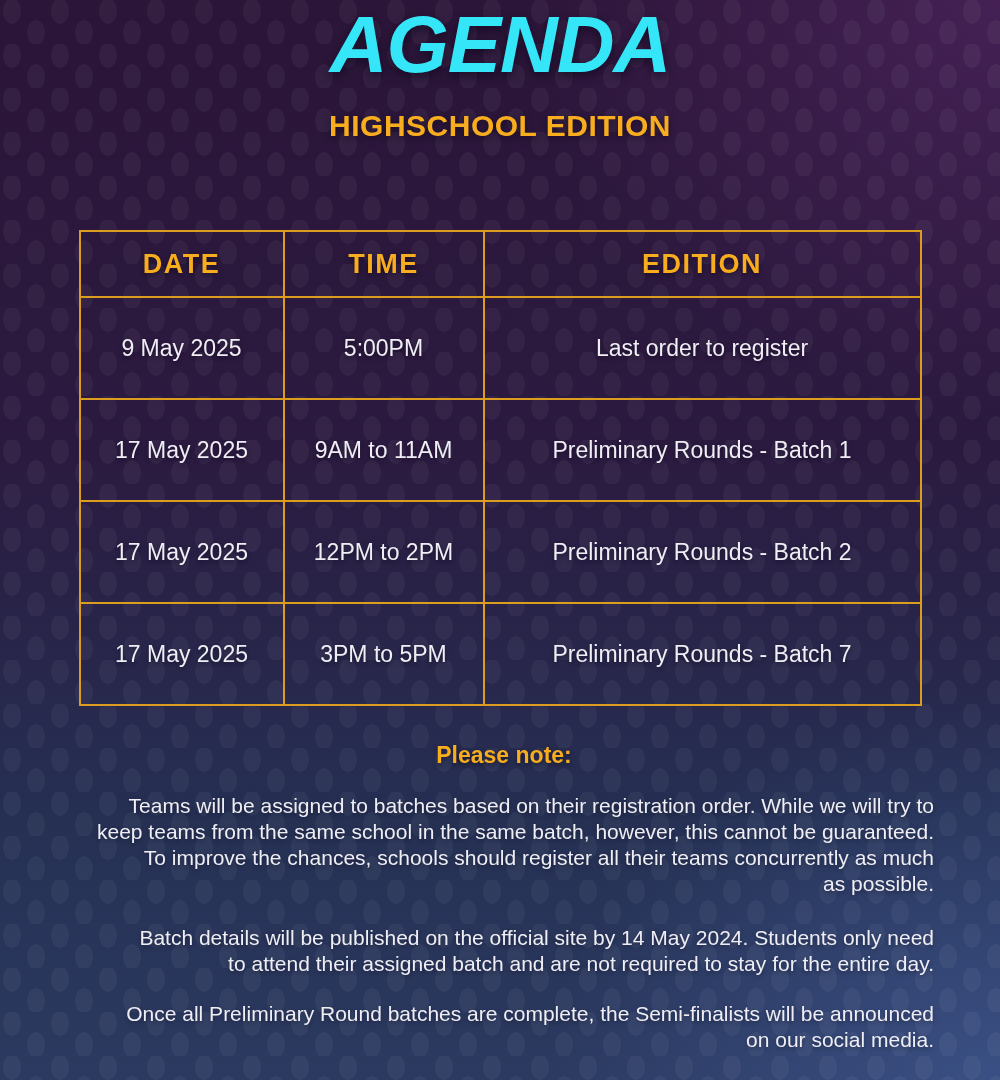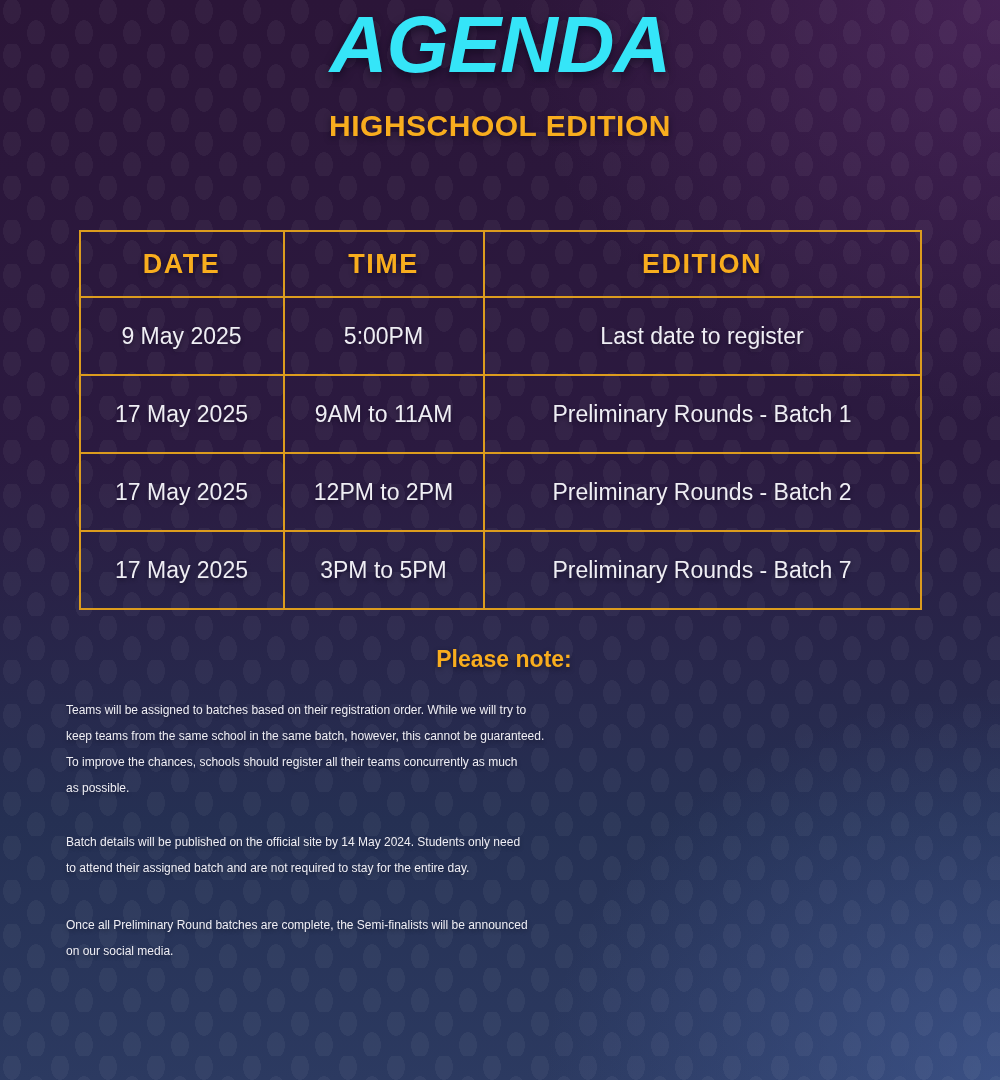--- a/index.html
+++ b/index.html
@@ -68,49 +68,49 @@
   }
   table.agenda th {
     height: 66px;
     font-size: 27px;
     font-weight: bold;
     letter-spacing: 1.5px;
     color: var(--accent-gold, #F8AD1E);
     text-shadow: 0 2px 5px rgba(8, 4, 20, 0.5);
   }
   table.agenda td {
-    height: 78px;
+    height: 102px;
     font-size: 23px;
     color: var(--body-text, #EFEEF4);
     text-shadow: 0 2px 4px rgba(8, 4, 20, 0.45);
   }
 
   .note-heading {
     margin: 38px 0 0;
     text-align: center;
     font-size: 23px;
     line-height: 1;
     font-weight: bold;
     color: var(--accent-gold, #F8AD1E);
     text-shadow: 0 2px 5px rgba(8, 4, 20, 0.5);
     padding-left: 8px;
   }
   .para {
     width: 868px;
     margin: 28px auto 0;
-    font-size: 12px;
+    font-size: 21px;
     line-height: 26px;
-    text-align: left;
+    text-align: right;
     color: var(--body-text, #EFEEF4);
     white-space: pre-line;
     text-shadow: 0 2px 4px rgba(8, 4, 20, 0.35);
   }
   .para-1 { margin-top: 26px; }
   .para-2 { }
-  .para-3 { margin-top: 31px; }
+  .para-3 { margin-top: 24px; }
 </style>
 </head>
 <body>
 
 <div class="poster">
 
   <h1 class="title">AGENDA</h1>
   <h2 class="subtitle">HIGHSCHOOL EDITION</h2>
 
   <table class="agenda">
@@ -123,21 +123,21 @@
       <tr>
         <th>DATE</th>
         <th>TIME</th>
         <th>EDITION</th>
       </tr>
     </thead>
     <tbody>
       <tr>
         <td>9 May 2025</td>
         <td>5:00PM</td>
-        <td>Last date to register</td>
+        <td>Last order to register</td>
       </tr>
       <tr>
         <td>17 May 2025</td>
         <td>9AM to 11AM</td>
         <td>Preliminary Rounds - Batch 1</td>
       </tr>
       <tr>
         <td>17 May 2025</td>
         <td>12PM to 2PM</td>
         <td>Preliminary Rounds - Batch 2</td>

